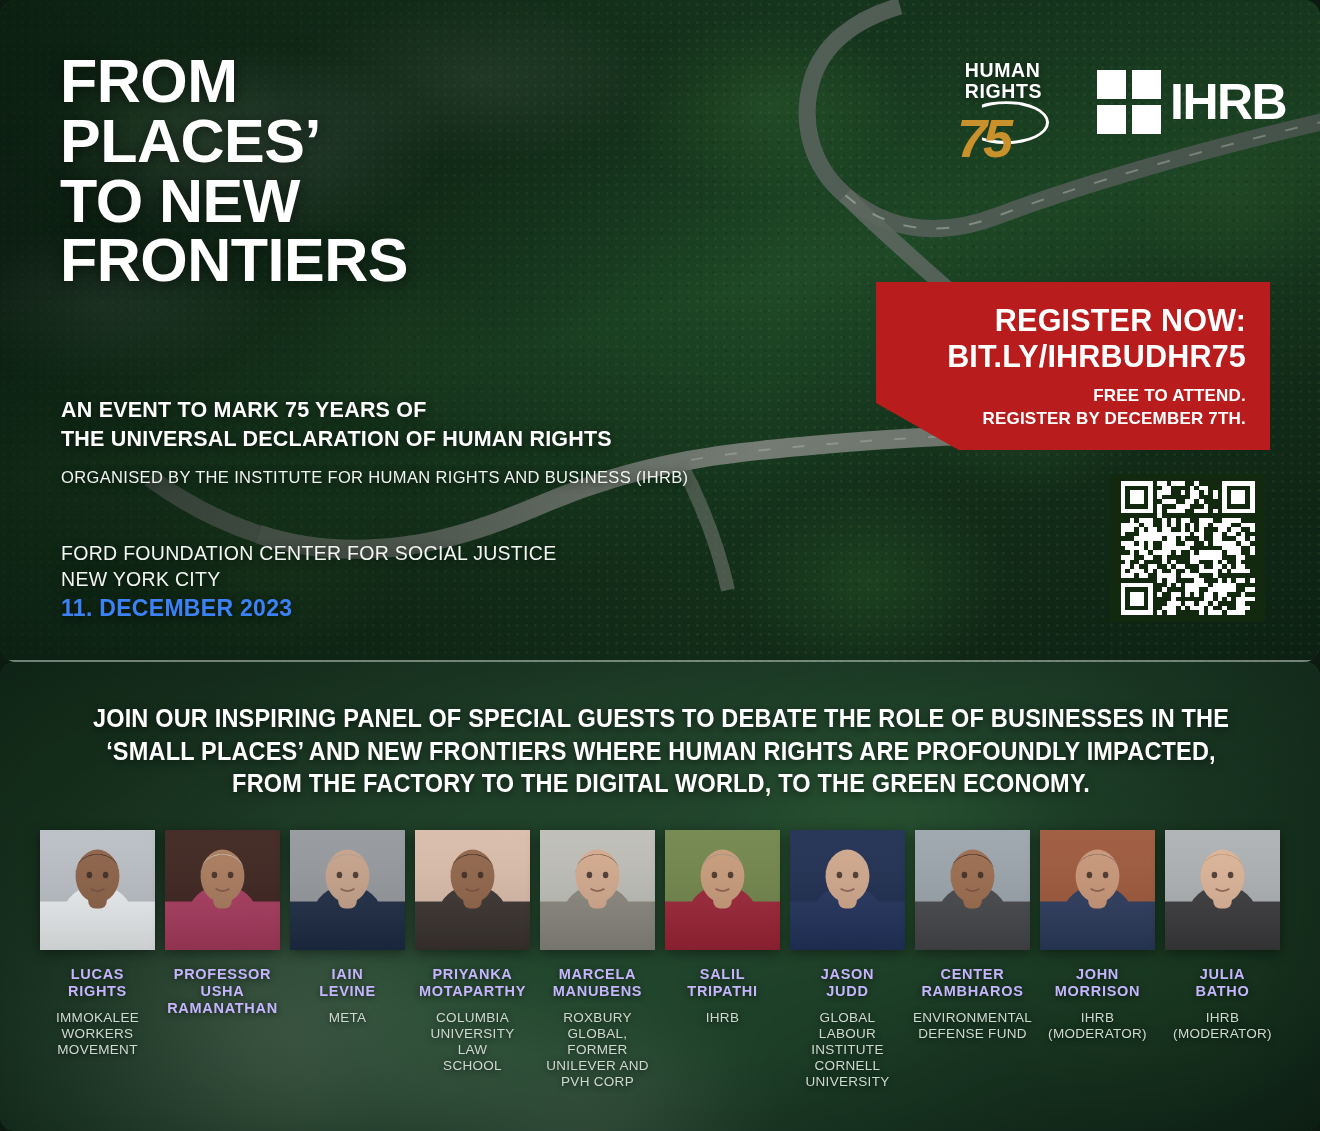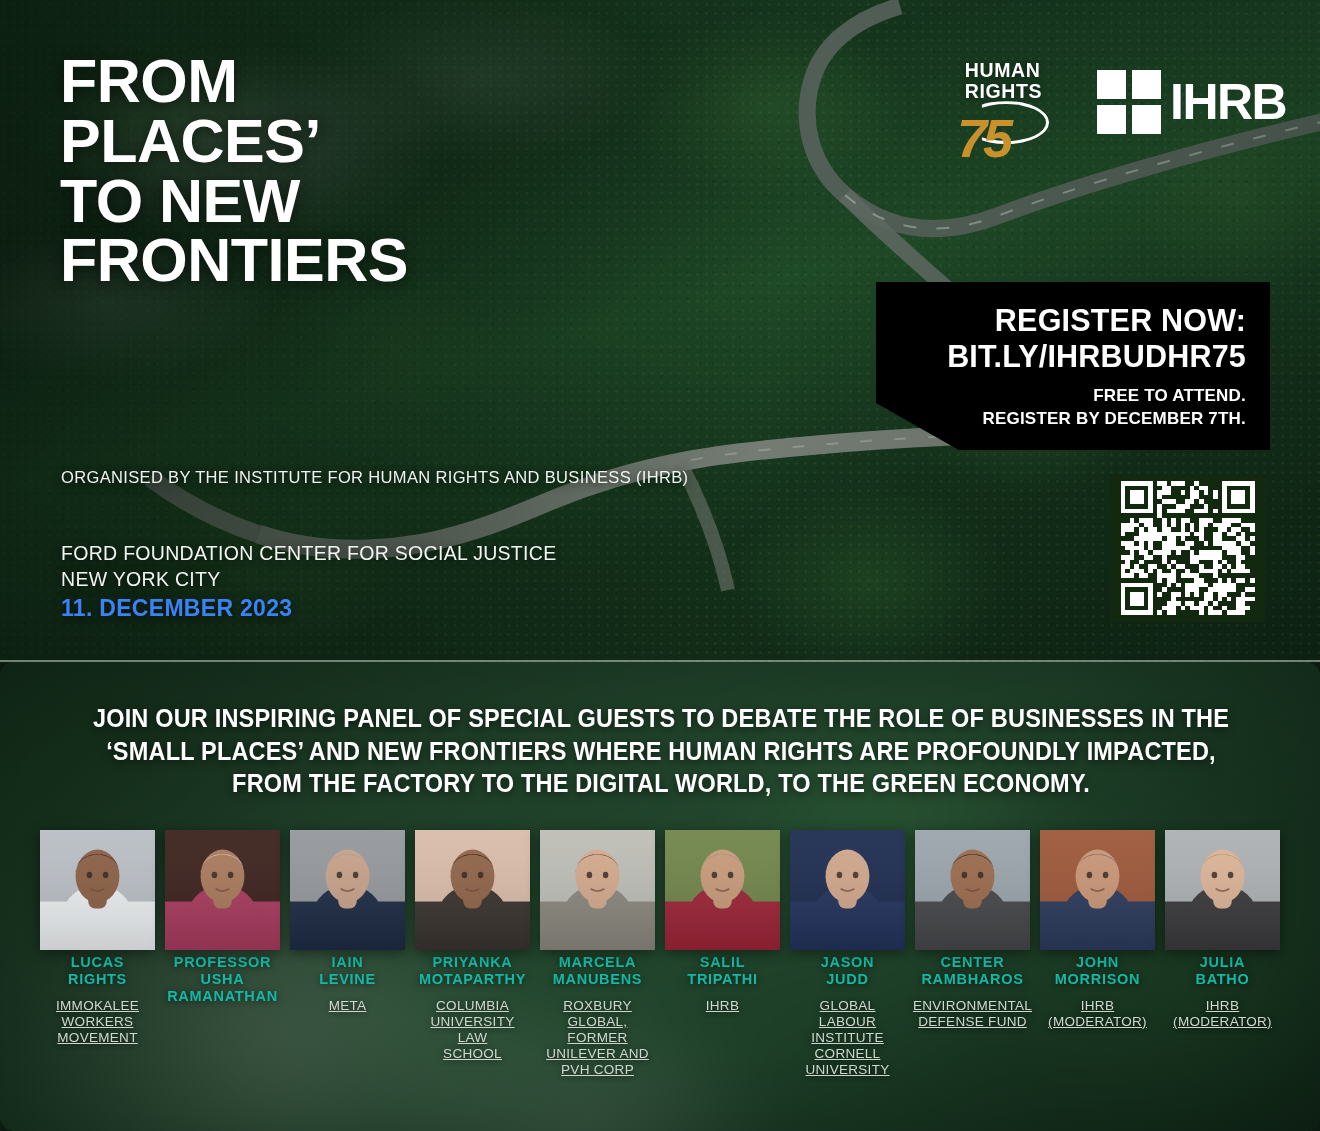--- a/index.html
+++ b/index.html
@@ -10,20 +10,21 @@
     overflow:hidden;
     position:relative;
   }
   .poster { position:relative; width:1320px; height:1131px; overflow:hidden; }
 
   
   .hero {
     position:absolute; left:0; top:0; width:1320px; height:662px;
     overflow:hidden;
     background:#13301c;
+    border-radius:16px;
   }
   .hero-img { position:absolute; inset:0; }
   
   .canopy {
     position:absolute; inset:0;
     background:
       radial-gradient(ellipse 180px 120px at 12% 18%, rgba(52,104,53,.75), transparent 70%),
       radial-gradient(ellipse 150px 110px at 30% 52%, rgba(40,88,44,.7), transparent 70%),
       radial-gradient(ellipse 200px 130px at 58% 16%, rgba(47,96,48,.65), transparent 72%),
       radial-gradient(ellipse 170px 120px at 78% 62%, rgba(38,84,41,.7), transparent 72%),
@@ -114,21 +115,21 @@
     gap:6px;
   }
   .ihrb-grid i { background:#fff; display:block; }
   .ihrb-word {
     color:#fff; font-weight:bold; font-size:50px; letter-spacing:-1.5px; line-height:1;
   }
 
   
   .banner {
     position:absolute; left:876px; top:282px; width:394px; height:168px;
-    background:#000000;
+    background:#b91c1c;
     clip-path:polygon(0 0, 100% 0, 100% 100%, 21% 100%, 0 72%);
     color:#fff;
   }
   .banner-main {
     position:absolute; left:0; right:24px; top:21px;
     text-align:right; font-weight:bold; font-size:30.5px; line-height:1.17;
     letter-spacing:.2px;
   }
   .banner-sub {
     position:absolute; left:0; right:24px; top:103px;
@@ -174,29 +175,28 @@
     position:absolute; left:0; top:168px; width:1320px;
     display:flex; justify-content:center; gap:9px;
   }
   .spk { width:116px; display:flex; flex-direction:column; align-items:center; }
   .photo {
     width:115px; height:120px; overflow:hidden; position:relative;
     box-shadow:0 3px 12px rgba(0,0,0,.45);
   }
   .photo svg { width:100%; height:100%; display:block; }
   .spk-name {
-    margin-top:4px; color:#14b8a6; font-weight:bold; font-size:14.5px;
+    margin-top:16px; color:#c4b5fd; font-weight:bold; font-size:14.5px;
     line-height:1.16; letter-spacing:.7px; text-align:center;
     text-shadow:0 1px 6px rgba(0,0,0,.6);
   }
   .spk-org {
     margin-top:10px; color:#cfd8cf; font-weight:400; font-size:13.5px;
     line-height:1.2; letter-spacing:.3px; text-align:center;
     text-shadow:0 1px 6px rgba(0,0,0,.6);
-    text-decoration:underline;
   }
 </style>
 </head>
 <body>
 
 <div class="poster">
 
   <div class="hero">
     <div class="hero-img">
       <div class="canopy"></div>
@@ -219,20 +219,24 @@
       <div class="hero-shade"></div>
     </div>
 
     <div class="title" id="heroTitle">
         <div>FROM</div>
         <div>PLACES’</div>
         <div>TO NEW</div>
         <div>FRONTIERS</div>
       </div>
 
+    <div class="subtitle">
+      <div>AN EVENT TO MARK 75 YEARS OF</div>
+      <div>THE UNIVERSAL DECLARATION OF HUMAN RIGHTS</div>
+    </div>
 
     <div class="organiser">ORGANISED BY THE INSTITUTE FOR HUMAN RIGHTS AND BUSINESS (IHRB)</div>
 
     <div class="venue">
       <div>FORD FOUNDATION CENTER FOR SOCIAL JUSTICE</div>
       <div>NEW YORK CITY</div>
     </div>
 
     <div class="eventdate">11. DECEMBER 2023</div>
 

